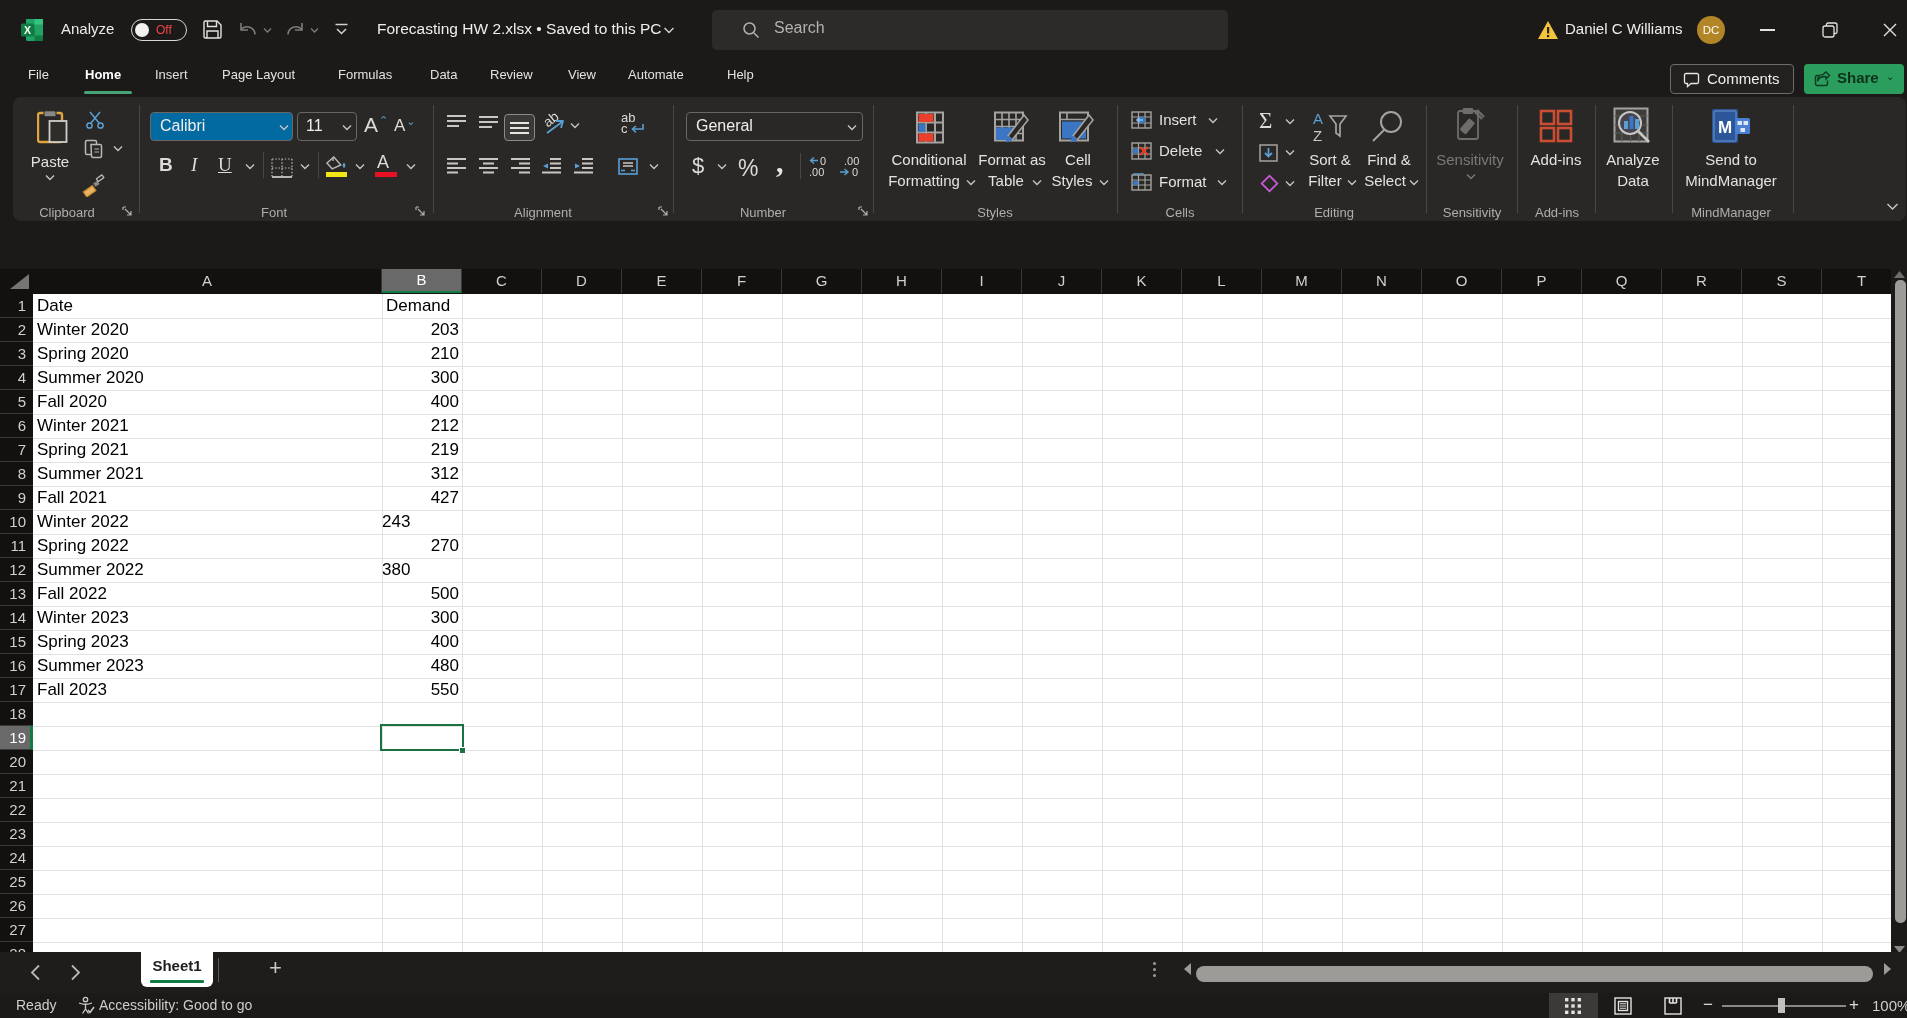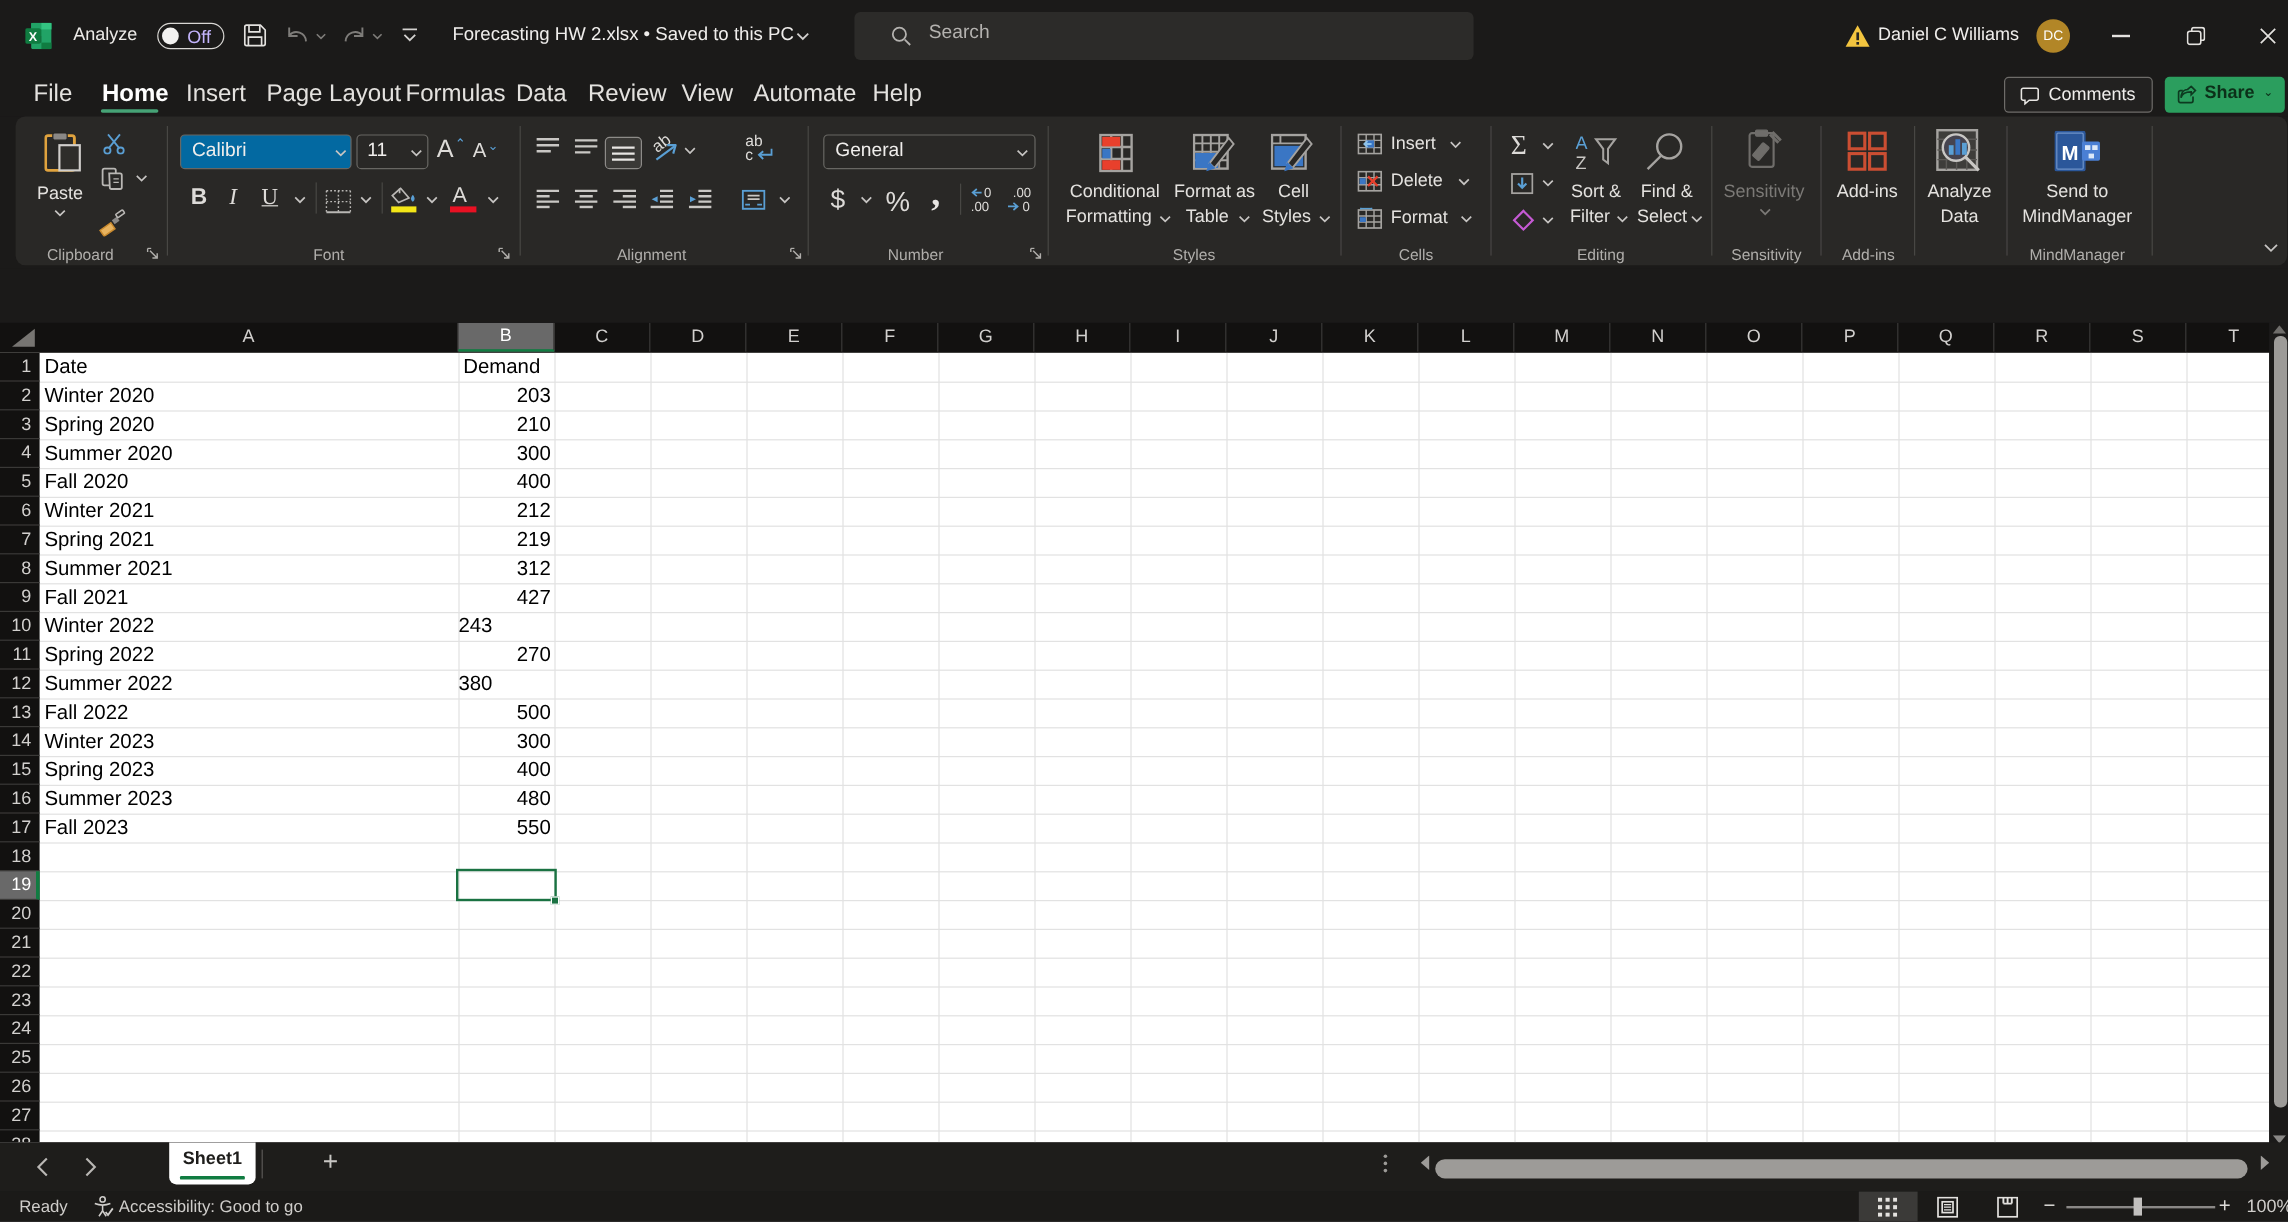--- a/index.html
+++ b/index.html
@@ -4,21 +4,21 @@
 <style>
   * { margin:0; padding:0; box-sizing:border-box; }
   html,body { width:1907px; height:1018px; overflow:hidden; background:#1b1a19; }
   body { font-family:"Liberation Sans", sans-serif; }
   #app { position:relative; width:1907px; height:1018px; background:#1b1a19; }
   .abs { position:absolute; }
 
   
   #titlebar { position:absolute; left:0; top:0; width:1907px; height:60px; background:#1b1a19; }
   #menubar { position:absolute; left:0; top:60px; width:1907px; height:37px; background:#1b1a19; }
-  .menu-item { position:absolute; top:7px; font-size:20px; color:#e4e2df; }
+  .menu-item { position:absolute; top:7px; font-size:13px; color:#e4e2df; }
   #ribbon { position:absolute; left:0; top:97px; width:1907px; height:127px; background:#1b1a19; }
   #ribbonpanel { position:absolute; left:13px; top:0px; width:1893px; height:124px; background:#292826; border-radius:8px; }
   .gsep { position:absolute; top:8px; height:108px; width:1px; background:#484744; }
   .glabel { position:absolute; top:108px; font-size:13px; color:#b0aeab; text-align:center; transform:translateX(-50%); }
   .rbtxt { font-size:15px; color:#e4e2df; }
 
   
   #fbar { position:absolute; left:0; top:224px; width:1907px; height:45px; background:#1c1b19; }
   .fbox { position:absolute; top:8px; height:28px; background:#242322; border:1px solid #686763; border-radius:4px; }
 
@@ -53,21 +53,21 @@
       <rect x="13.5" y="0" width="8.5" height="5.5" fill="#33c481"></rect>
       <rect x="5" y="11" width="8.5" height="5.5" fill="#185c37"></rect>
       <rect x="13.5" y="16.5" width="8.5" height="5.5" fill="#107c41"></rect>
       <rect x="0" y="4.5" width="13" height="13" rx="1.5" fill="#107c41"></rect>
       <text x="6.5" y="15" font-size="10.5" font-weight="bold" fill="#fff" text-anchor="middle" font-family="Liberation Sans">X</text>
     </svg>
     <div class="abs" style="left:61px;top:20px;font-size:15px;color:#eceae7">Analyze</div>
 
     <div class="abs" style="left:131px;top:19px;width:56px;height:22px;border:1px solid #d8d6d3;border-radius:11px;">
       <div class="abs" style="left:3px;top:3px;width:14px;height:14px;border-radius:50%;background:#f2f1ef"></div>
-      <div class="abs" style="left:24px;top:3px;font-size:15px;color:#c4b5fd">Off</div>
+      <div class="abs" style="left:24px;top:3px;font-size:12px;color:#ef4444">Off</div>
     </div>
 
     <svg class="abs" style="left:202px;top:19px" width="21" height="21" viewBox="0 0 21 21" fill="none" stroke="#e4e2df" stroke-width="1.4">
       <path d="M2 3.5 a1.5 1.5 0 0 1 1.5 -1.5 H15 L19 6 V17.5 a1.5 1.5 0 0 1 -1.5 1.5 H3.5 a1.5 1.5 0 0 1 -1.5 -1.5 Z"></path>
       <path d="M5.5 2.5 V7.5 H14.5 V2.5"></path>
       <path d="M5 19 V12 H16 V19"></path>
     </svg>
 
     <svg class="abs" style="left:238px;top:21px" width="20" height="18" viewBox="0 0 20 18" fill="none" stroke="#7e7c79" stroke-width="1.6">
       <path d="M3 2 V9 H10"></path>

